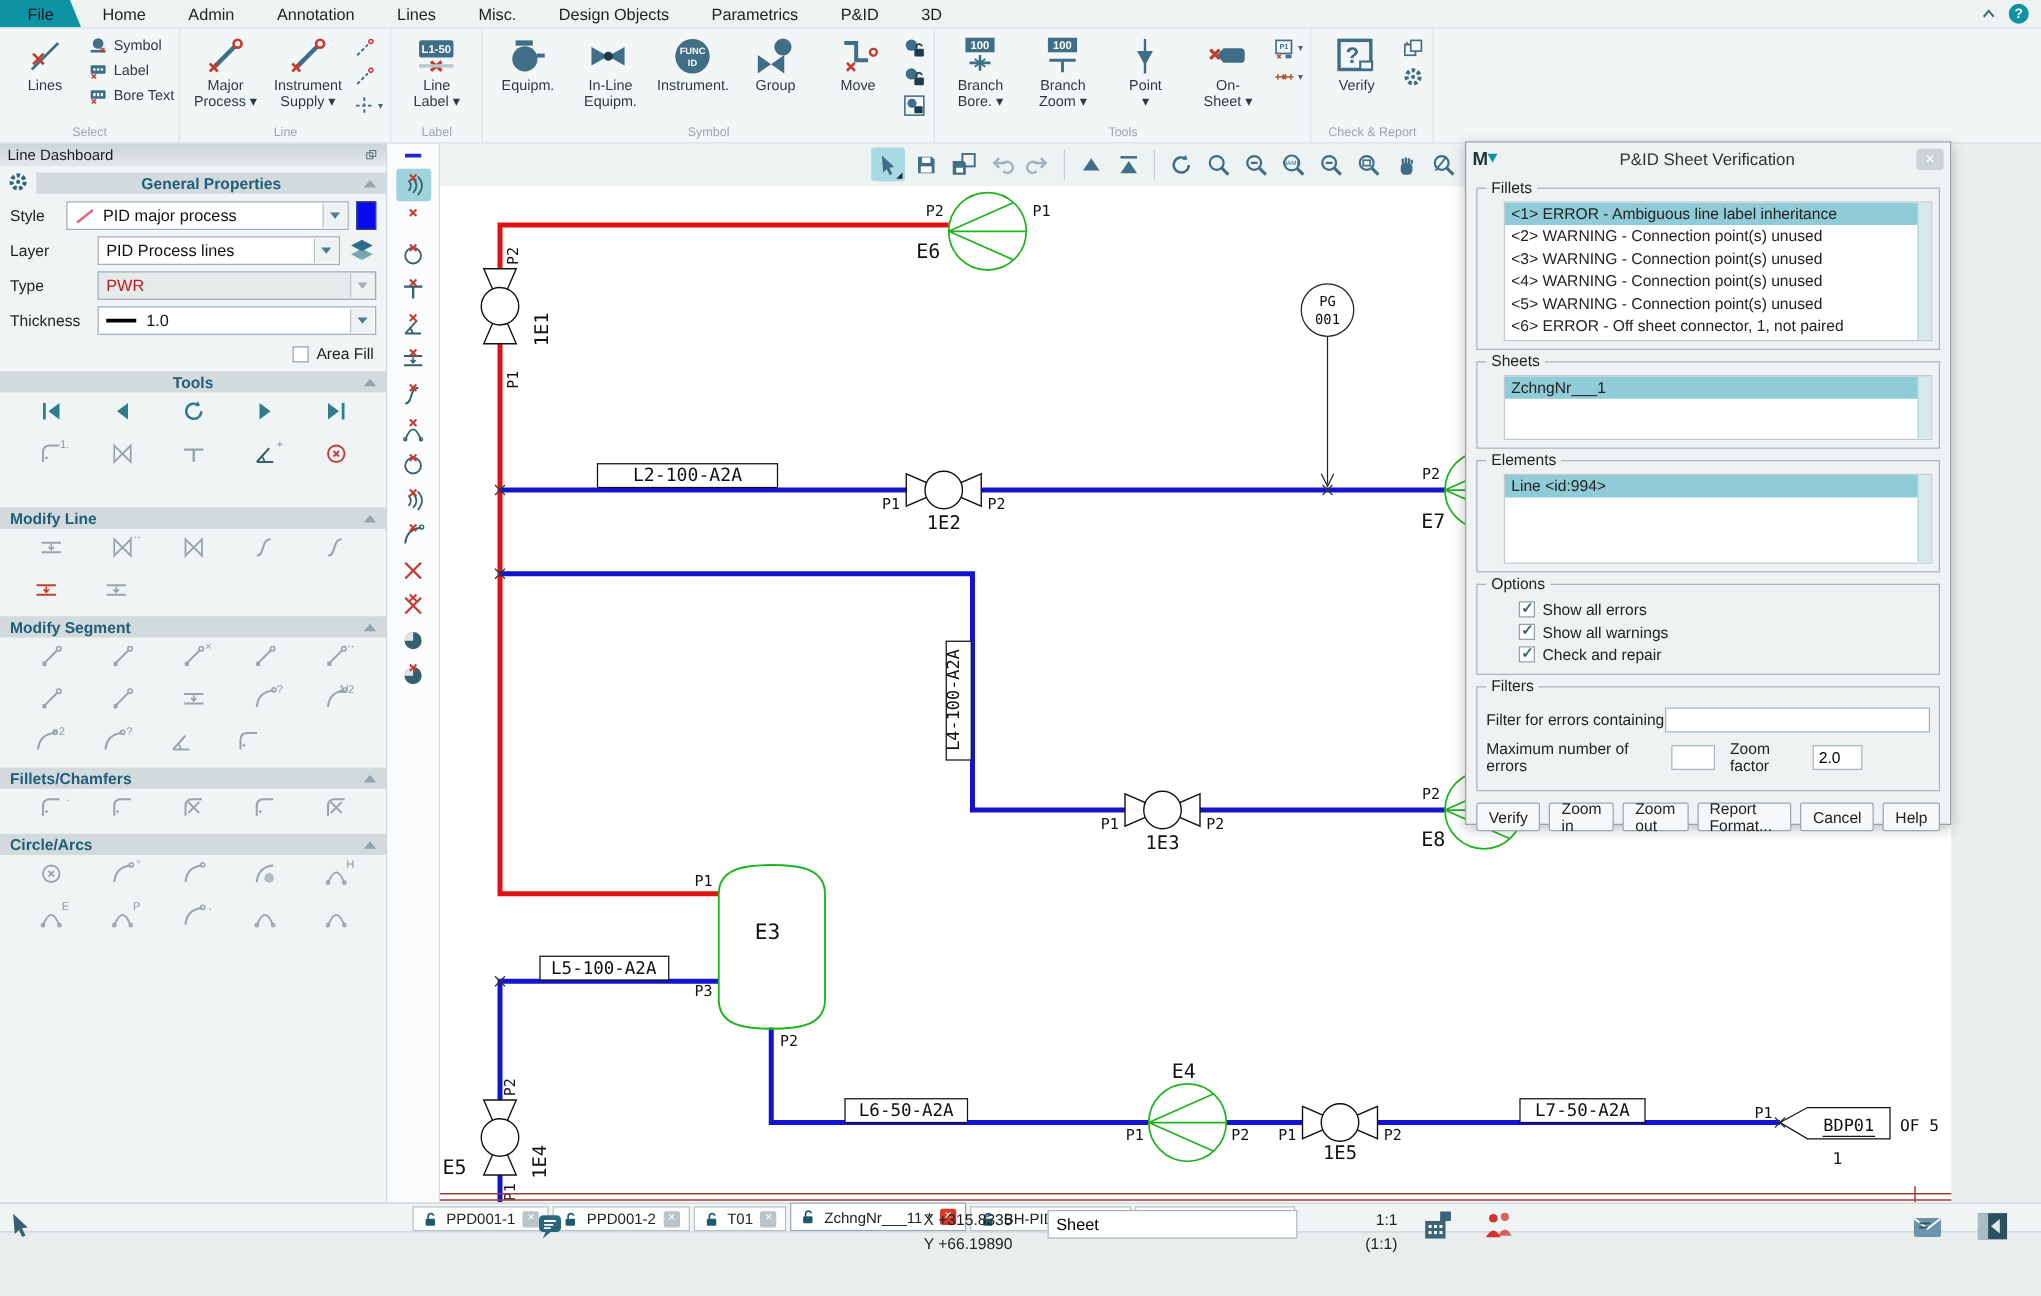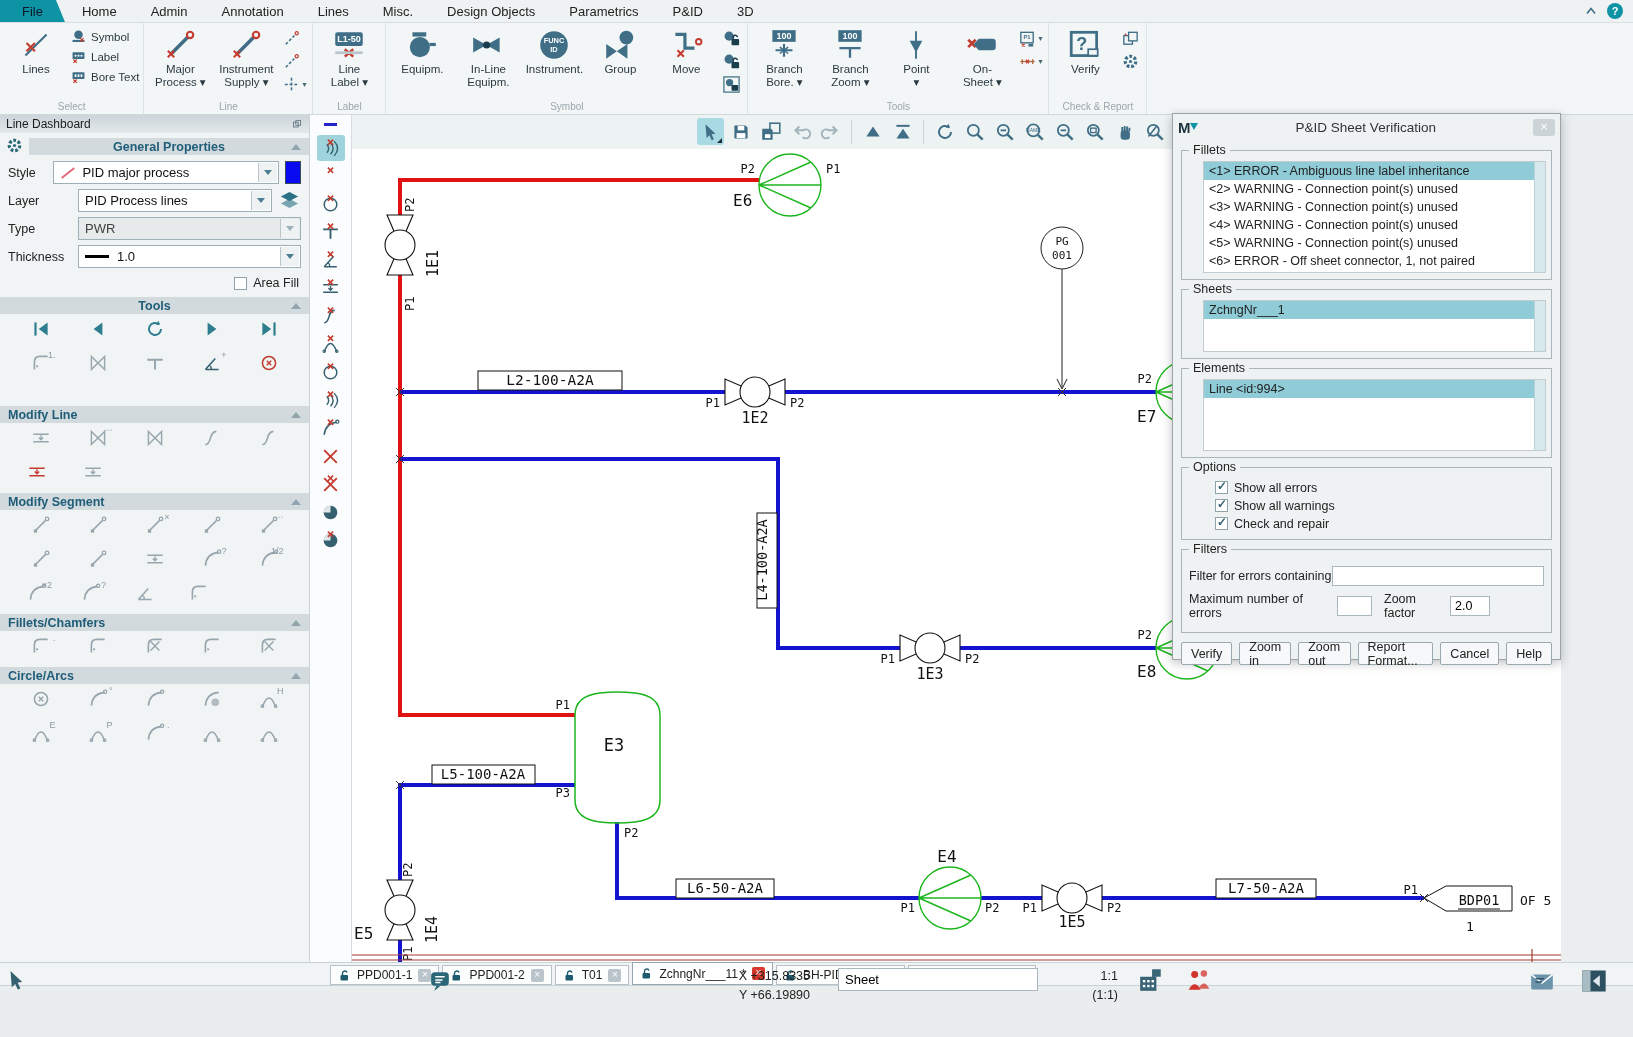--- a/index.html
+++ b/index.html
@@ -41,21 +41,21 @@
   .sec-head.center{justify-content:center;}
   .sec-head.left{padding-left:8px;}
   .sec-head .tri{position:absolute;right:8px;width:0;height:0;border-left:5px solid transparent;border-right:5px solid transparent;border-bottom:6px solid #93a6b0;}
   .sec-head.flex1{flex:1;}
   .form{padding:6px 8px 2px;}
   .frow{display:flex;align-items:center;margin-bottom:5px;height:23px;}
   .flabel{width:70px;}
   .dd{position:relative;height:23px;background:#fff;border:1px solid #9fafb7;display:flex;align-items:center;padding:0 22px 0 6px;font-size:13px;color:#111;flex:0 0 auto;}
   .dd .chev{position:absolute;right:1px;top:1px;bottom:1px;width:19px;background:#eef2f3;border-left:1px solid #b9c6cc;display:flex;align-items:center;justify-content:center;}
   .dd .chev:after{content:"";width:0;height:0;border-left:4px solid transparent;border-right:4px solid transparent;border-top:5px solid #4a7d92;}
-  .dd.disabled{background:#e7eaeb;color:#404040;}
+  .dd.disabled{background:#e7eaeb;color:#b91c1c;}
   .dd.disabled .chev:after{border-top-color:#9fb0b8;}
   .style-stroke{width:16px;height:2px;background:#e06a7a;transform:rotate(-38deg);margin-right:6px;flex:0 0 auto;}
   .thick-stroke{width:24px;height:3px;background:#000;margin-right:8px;flex:0 0 auto;}
   .swatch{width:23px;height:23px;background:#0a0af0;border:1px solid #3a4a55;margin-left:6px;}
   .side-ic{width:23px;height:23px;margin-left:6px;color:#2a6f86;}
   .arearow{display:flex;justify-content:flex-end;align-items:center;gap:6px;padding:0 10px 4px;height:20px;}
   .cb{width:13px;height:13px;background:#fff;border:1px solid #92a2aa;position:relative;display:inline-block;}
   .cb.checked:after{content:"✓";position:absolute;left:1px;top:-3px;font-size:12px;color:#35606f;font-weight:bold;}
   .grid{display:flex;justify-content:space-around;padding:4px 12px;}
   .cell{position:relative;width:30px;height:26px;}

